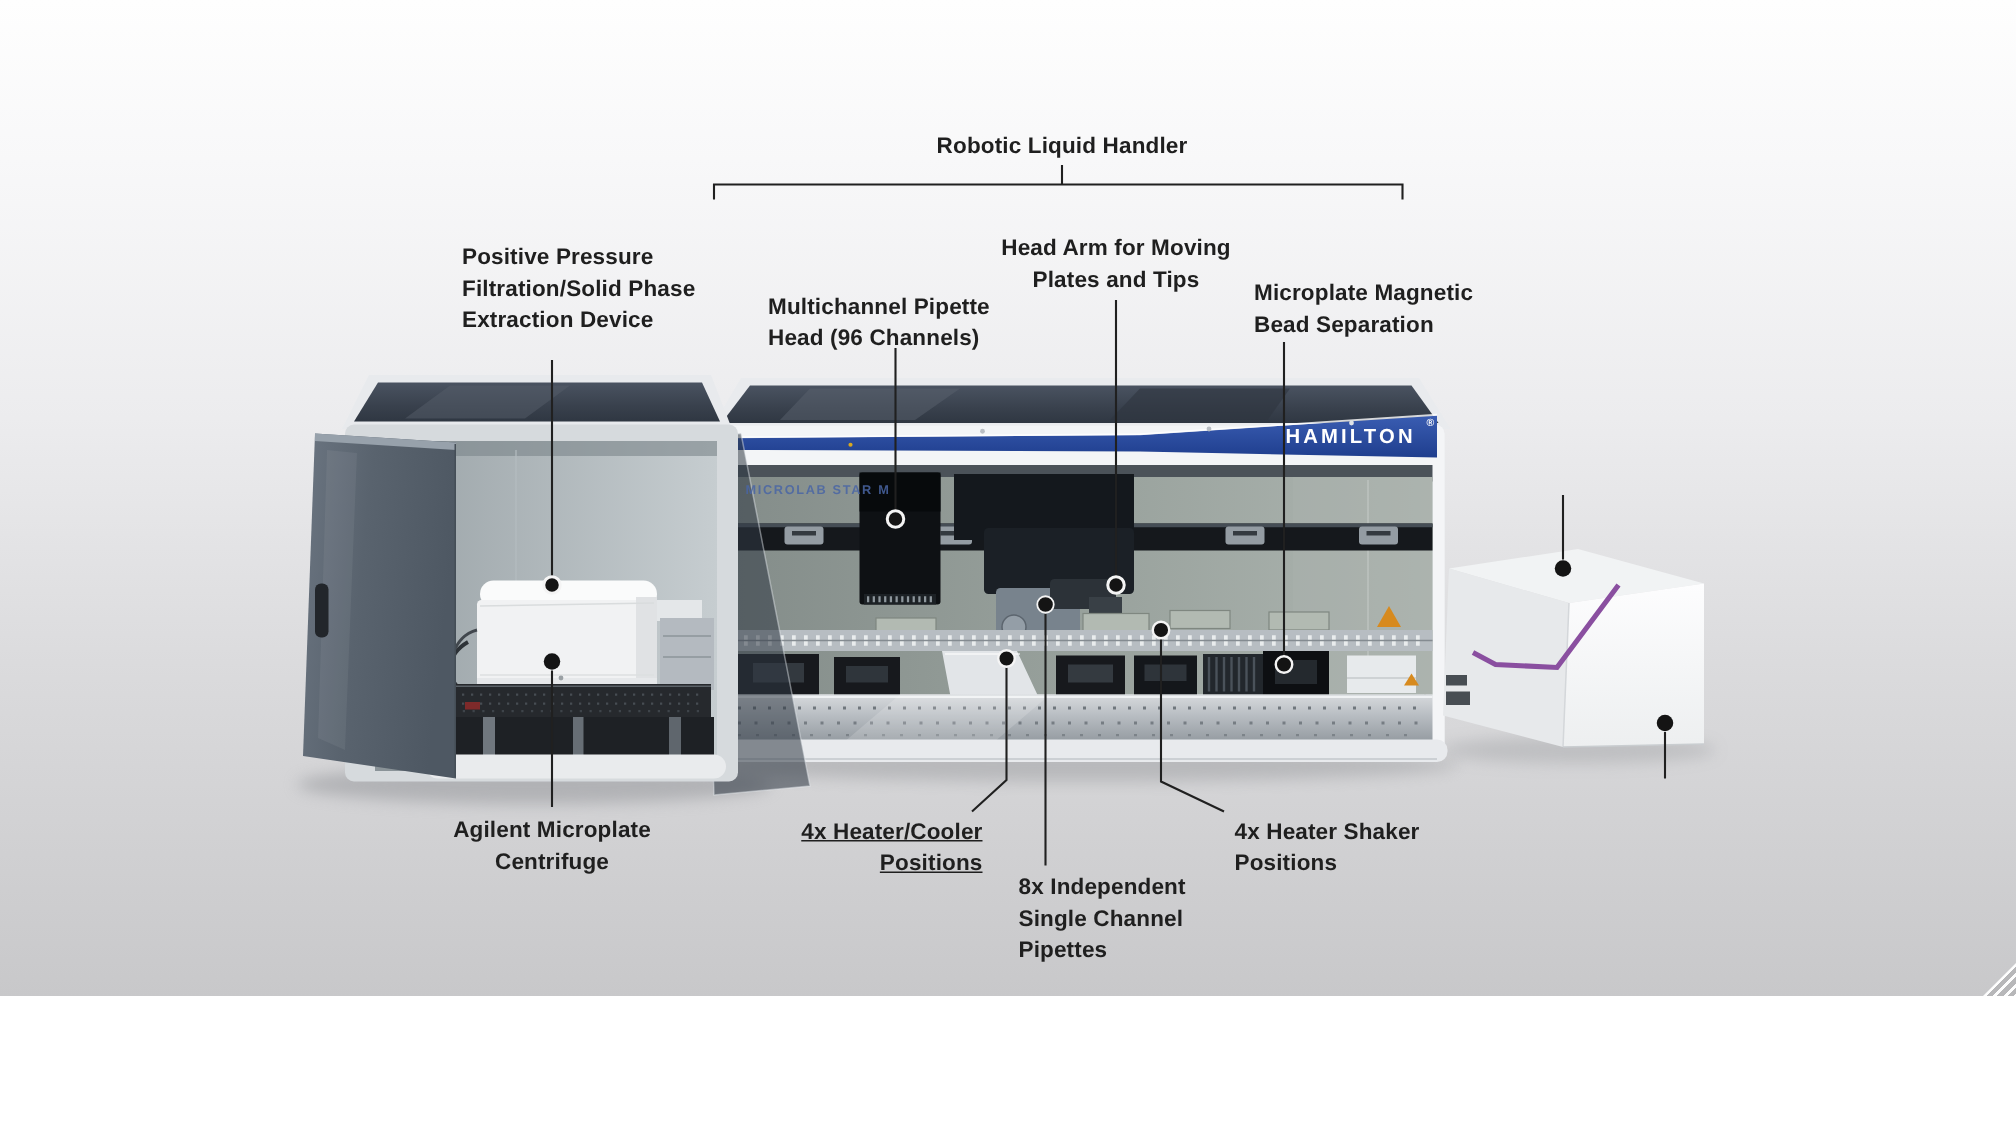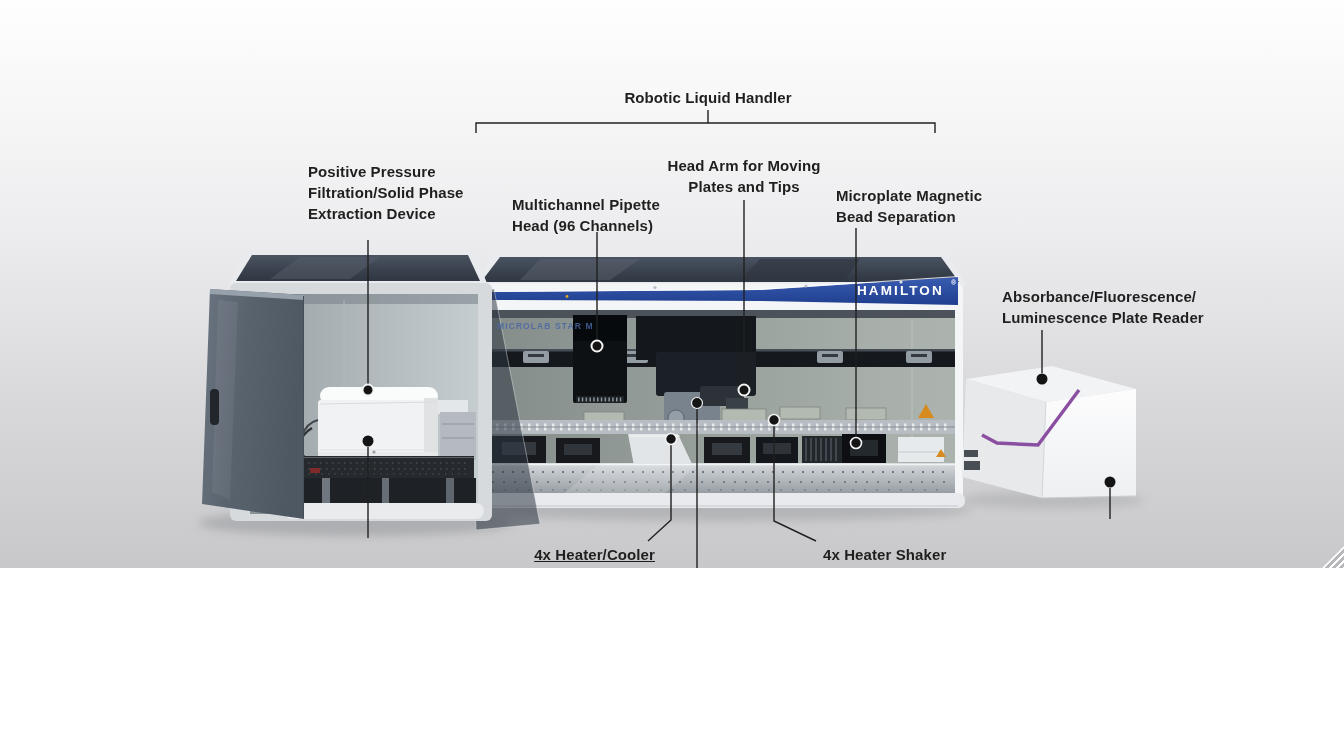--- a/index.html
+++ b/index.html
@@ -1,18 +1,18 @@
 <!DOCTYPE html>
 <html><head>
 <meta charset="utf-8">
 <style>
   html,body{margin:0;padding:0;}
   body{font-family:"Liberation Sans",sans-serif;}
   #scene{
-    position:relative;width:1344px;height:568px;overflow:hidden;
+    position:relative;width:1344px;height:664px;overflow:hidden;
     background:linear-gradient(180deg,#fefefe 0%,#f8f8f9 16%,#ececee 42%,#dadadc 68%,#c8c8ca 100%);
   }
   #art{position:absolute;left:0;top:0;}
   .ann{
     position:absolute;
     font:bold 15px/21px "Liberation Sans",sans-serif;
     color:#1f1f1f;white-space:pre-line;letter-spacing:.1px;
   }
   .ctr{transform:translateX(-50%);text-align:center;}
   .rgt{text-align:right;}
@@ -288,24 +288,27 @@
   <div class="ann ctr" style="left:708px;top:87px;">Robotic Liquid Handler</div>
   <div class="ann" style="left:308px;top:161px;">Positive Pressure
 Filtration/Solid Phase
 Extraction Device</div>
   <div class="ann" style="left:512px;top:194px;">Multichannel Pipette
 Head (96 Channels)</div>
   <div class="ann ctr" style="left:744px;top:155px;">Head Arm for Moving
 Plates and Tips</div>
   <div class="ann" style="left:836px;top:185px;">Microplate Magnetic
 Bead Separation</div>
-  <div class="ann" style="left:1002px;top:286px;">Absorbance/Fluorescence/
-Luminescence Plate Reader</div>
+  <div class="ann ctr" style="left:368px;top:543px;">Agilent Microplate
+Centrifuge</div>
   <div class="ann rgt" style="left:455px;top:544px;width:200px;text-decoration:underline;">4x Heater/Cooler
 Positions</div>
+  <div class="ann" style="left:679px;top:581px;">8x Independent
+Single Channel
+Pipettes</div>
   <div class="ann" style="left:823px;top:544px;">4x Heater Shaker
 Positions</div>
 
   <span class="hamilton">HAMILTON</span>
   <span class="regmark">®</span>
   <span class="model">MICROLAB STAR M</span>
 
   <div class="grip"></div>
 </div>
 

